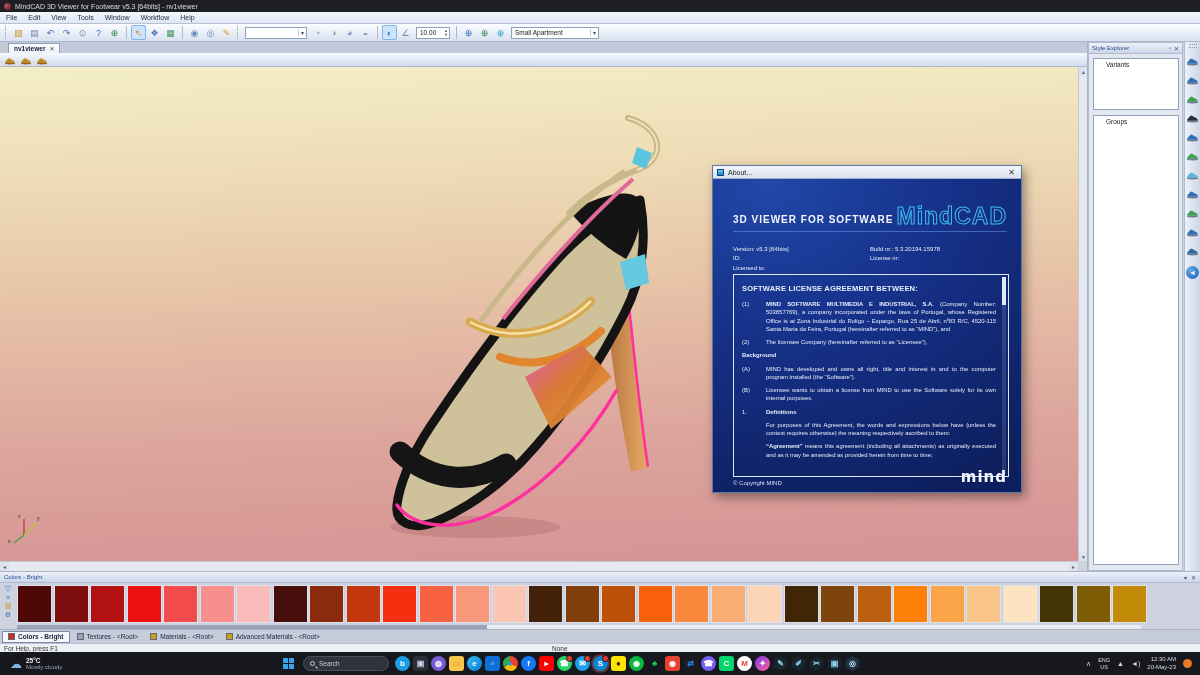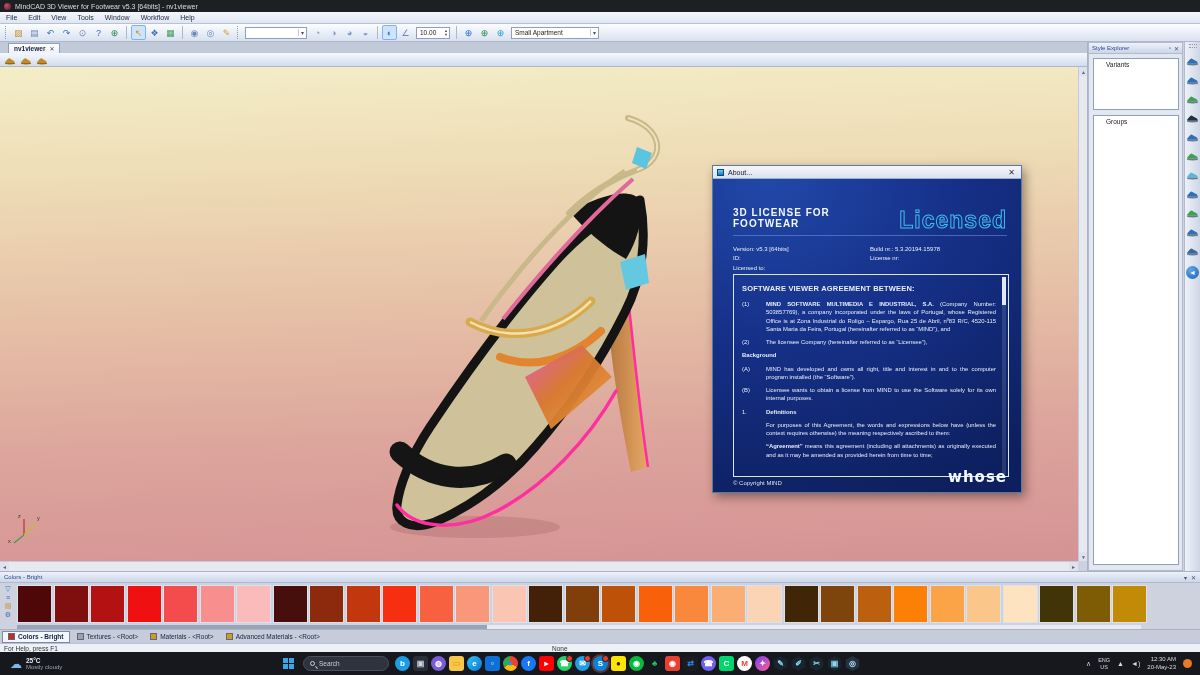--- a/index.html
+++ b/index.html
@@ -598,38 +598,38 @@
   </div>
 
   <div class="dialog">
     <div class="dlg-title">
       <span class="dic"></span>
       <span class="t">About...</span>
       <span class="x">✕</span>
     </div>
     <div class="dlg-body">
       <div class="dlg-header">
-        <span class="dlg-product">3D LICENSE FOR FOOTWEAR</span>
-        <span class="dlg-brand">Licensed</span>
+        <span class="dlg-product">3D VIEWER FOR SOFTWARE</span>
+        <span class="dlg-brand">MindCAD</span>
       </div>
       <div class="dlg-meta">
         <div class="row">
             <span class="cl">Version: v5.3 [64bits]</span>
             <span class="cl">Build nr.: 5.3.20194.15978</span>
           </div>
         <div class="row">
             <span class="cl">ID:</span>
             <span class="cl">License nr:</span>
           </div>
         <div class="row">
             <span class="cl">Licensed to:</span>
           </div>
       </div>
       <div class="lic-box">
-        <div class="lic-head">SOFTWARE VIEWER AGREEMENT BETWEEN:</div>
+        <div class="lic-head">SOFTWARE LICENSE AGREEMENT BETWEEN:</div>
         <div>
 
         <div class="lic-row">
               <span class="lic-num">(1)</span>
               <span class="lic-body"><b>MIND SOFTWARE MULTIMEDIA E INDUSTRIAL, S.A.</b><span> (Company Number: 503857769), a company incorporated under the laws of Portugal, whose Registered Office is at Zona Industrial do Roligo – Espargo, Rua 25 de Abril, nº83 R/C, 4520-115 Santa Maria da Feira, Portugal (hereinafter referred to as “MIND”), and</span></span>
             </div>
             <div class="lic-row">
               <span class="lic-num">(2)</span>
               <span class="lic-body"><b></b><span>The licensee Company (hereinafter referred to as “Licensee”),</span></span>
             </div>
@@ -657,18 +657,18 @@
               <span class="lic-num"></span>
               <span class="lic-body"><b>“Agreement”</b><span> means this agreement (including all attachments) as originally executed and as it may be amended as provided herein from time to time;</span></span>
             </div>
           </div>
         <div class="lic-scroll">
             <div class="lic-thumb"></div>
           </div>
       </div>
       <div class="dlg-footer">
         <span class="dlg-copy">© Copyright MIND</span>
-        <span class="dlg-mind">whose</span>
+        <span class="dlg-mind">mind</span>
       </div>
     </div>
   </div>
 
 </div>
 
 </body></html>

